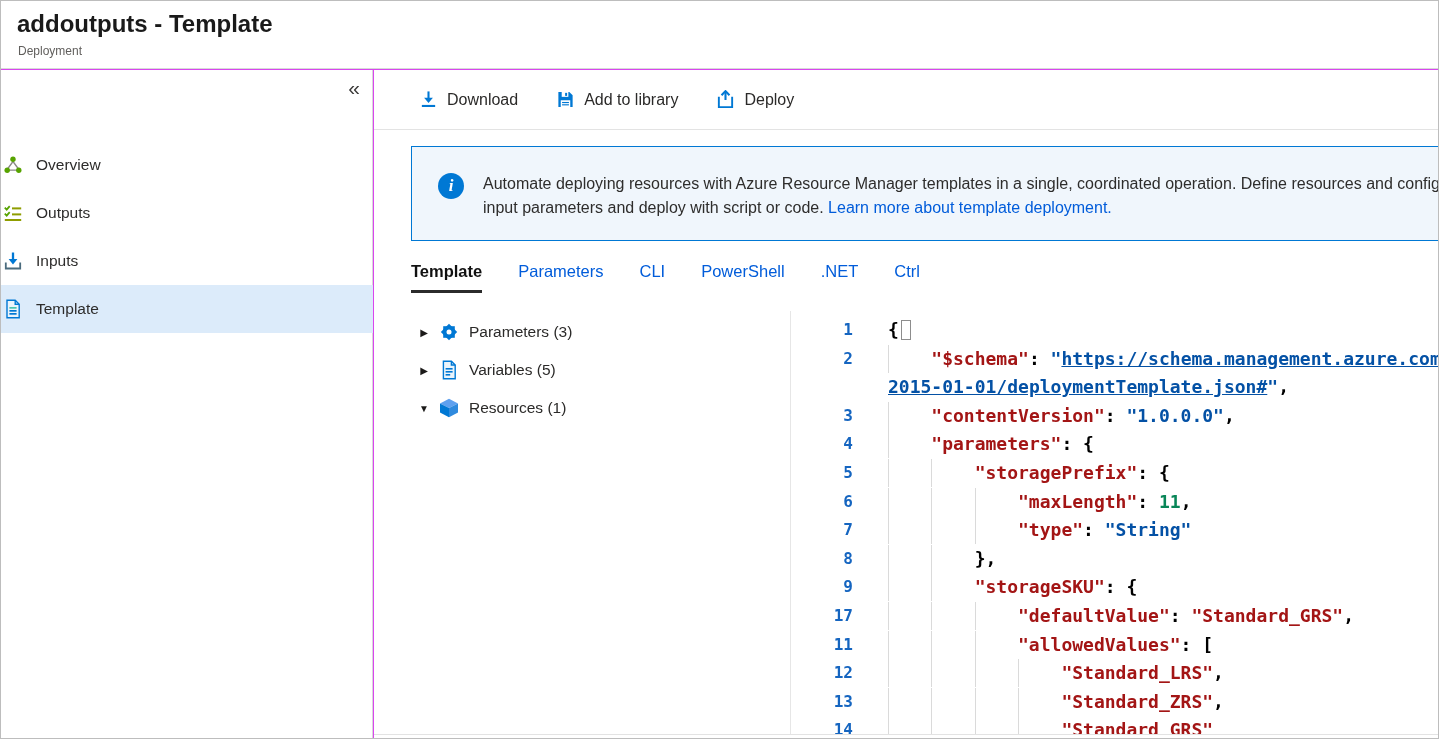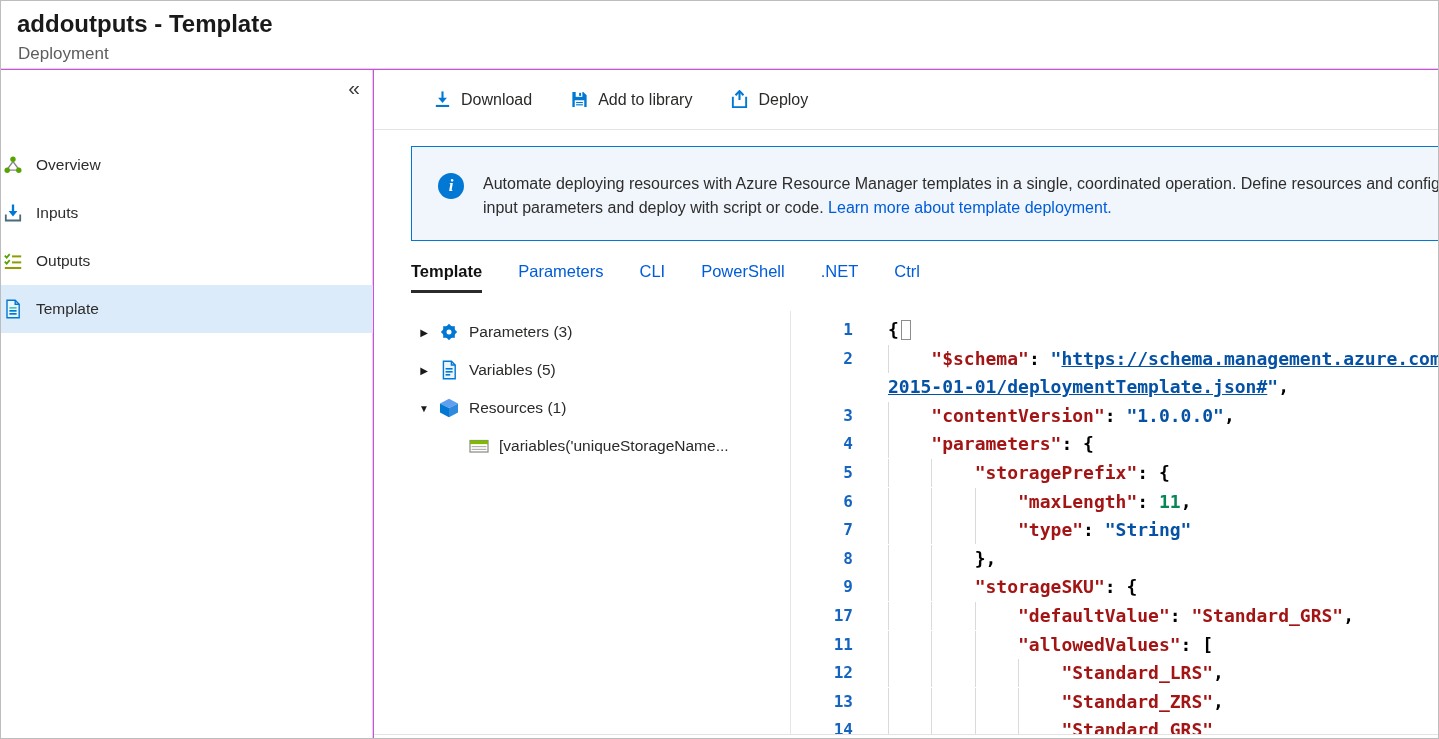--- a/index.html
+++ b/index.html
@@ -3,39 +3,39 @@
 <meta charset="utf-8">
 <style>
   *{margin:0;padding:0;box-sizing:border-box}
   html,body{width:1439px;height:739px;overflow:hidden;background:#fff;
     font-family:"Liberation Sans","DejaVu Sans",sans-serif;color:#323130}
   .page{position:relative;width:1439px;height:739px;overflow:hidden;background:#d946ef;border:1px solid #bdbdbd}
 
   
   .header{position:absolute;left:0;top:0;width:1439px;height:68px;background:#fff;border-bottom:1px solid #d8d8d8;z-index:6}
   .title{position:absolute;left:16px;top:9px;font-size:24px;font-weight:700;color:#1a1a1a}
-  .subtitle{position:absolute;left:17px;top:43px;font-size:17px;color:#605e5c}
+  .subtitle{position:absolute;left:17px;top:43px;font-size:12px;color:#605e5c}
 
   
   .sidebar{position:absolute;left:0;top:69px;width:372px;height:670px;background:#fff;border-right:1px solid #d8d8d8;z-index:5}
   .collapse{position:absolute;right:12px;top:7px;font-size:21px;color:#3b3a39;cursor:pointer;line-height:1}
   .search{position:absolute;left:12px;top:19px;width:322px;height:31px;border:1px solid #7a7a7a;background:#fff;display:flex;align-items:center;padding:0 9px}
   .search .ph{font-style:italic;color:#767676;font-size:14.5px;margin-left:9px}
   .nav{position:absolute;left:0;top:71px;width:372px}
   .nav-item{height:48px;display:flex;align-items:center;padding-left:2px;cursor:pointer;font-size:15.5px;color:#2e2d2c}
   .nav-item.selected{background:var(--selected-bg,#dcebfa)}
   .nicon{width:20px;height:20px;margin-right:13px;flex:none}
   .ticon{width:20px;height:20px;margin-right:10px;flex:none}
   .cicon{width:19px;height:19px;margin-right:9px;flex:none}
   .sicon{width:16px;height:16px;flex:none}
   .svgw svg{width:100%;height:100%;display:block}
 
   
   .main{position:absolute;left:373px;top:69px;width:1066px;height:670px;background:#fff}
-  .cmdbar{position:absolute;left:0;top:0;width:1066px;height:60px;border-bottom:1px solid #e3e3e3;display:flex;align-items:center;padding-left:59px;gap:38px}
+  .cmdbar{position:absolute;left:0;top:0;width:1066px;height:60px;border-bottom:1px solid #e3e3e3;display:flex;align-items:center;padding-left:45px;gap:38px}
   .cmd{display:flex;align-items:center;font-size:16px;color:#2b2a29;cursor:pointer}
 
   .banner{position:absolute;left:37px;top:76px;width:1400px;height:95px;background:var(--banner-bg,#f0f6fc);border:1px solid var(--banner-border,#0078d4);display:flex}
   .info-icon{width:26px;height:26px;border-radius:50%;background:var(--accent,#0078d4);color:#fff;
     font-family:"Liberation Serif",serif;font-style:italic;font-weight:700;font-size:17px;
     display:flex;align-items:center;justify-content:center;margin:26px 0 0 26px;flex:none}
   .banner-text{padding:25px 0 0 19px;font-size:16px;line-height:23.5px;color:#2e2d2c}
   .b1{white-space:nowrap}
   .blink{color:var(--link,#015cda);cursor:pointer;text-decoration:none}
 
@@ -81,38 +81,38 @@
               <circle cx="10" cy="4.2" r="2.7" fill="#57a300"></circle>
               <circle cx="4.2" cy="15.2" r="2.7" fill="#57a300"></circle>
               <circle cx="15.8" cy="15.2" r="2.7" fill="#57a300"></circle>
             </svg>
           </span>
           <span class="nav-label">Overview</span>
         </div>
         <div class="nav-item">
           <span class="svgw nicon">
             <svg viewBox="0 0 20 20">
-              <path d="M10 1.5 v7.5" stroke="#0078d4" stroke-width="2.3"></path>
-              <path d="M5.6 8 L10 13.4 L14.4 8 Z" fill="#0078d4"></path>
-              <path d="M2.8 11.5 v6 h14.4 v-6" fill="none" stroke="#4a6b7d" stroke-width="1.8"></path>
-            </svg>
-          </span>
-          <span class="nav-label">Inputs</span>
-        </div>
-        <div class="nav-item">
-          <span class="svgw nicon">
-            <svg viewBox="0 0 20 20">
               <path d="M1.8 4.6 l1.9 2 3-3.4" stroke="#57a300" stroke-width="1.8" fill="none"></path>
               <rect x="9" y="4.4" width="9.2" height="2" fill="#8f9d00"></rect>
               <path d="M1.8 10.6 l1.9 2 3-3.4" stroke="#57a300" stroke-width="1.8" fill="none"></path>
               <rect x="9" y="10.4" width="9.2" height="2" fill="#8f9d00"></rect>
               <rect x="1.8" y="16" width="16.4" height="2" fill="#8f9d00"></rect>
             </svg>
           </span>
           <span class="nav-label">Outputs</span>
+        </div>
+        <div class="nav-item">
+          <span class="svgw nicon">
+            <svg viewBox="0 0 20 20">
+              <path d="M10 1.5 v7.5" stroke="#0078d4" stroke-width="2.3"></path>
+              <path d="M5.6 8 L10 13.4 L14.4 8 Z" fill="#0078d4"></path>
+              <path d="M2.8 11.5 v6 h14.4 v-6" fill="none" stroke="#4a6b7d" stroke-width="1.8"></path>
+            </svg>
+          </span>
+          <span class="nav-label">Inputs</span>
         </div>
         <div class="nav-item selected">
           <span class="svgw nicon">
             <svg viewBox="0 0 20 20">
               <path d="M4 1.2 h8.2 l4 4 V18.8 H4 Z" fill="#eaf4fb" stroke="#0078d4" stroke-width="1.4"></path>
               <path d="M12.2 1.2 v4 h4" fill="none" stroke="#0078d4" stroke-width="1.4"></path>
               <rect x="6.4" y="8" width="7.2" height="1.7" fill="#49c5b1"></rect>
               <rect x="6.4" y="11" width="7.2" height="1.7" fill="#0078d4"></rect>
               <rect x="6.4" y="14" width="7.2" height="1.7" fill="#0078d4"></rect>
             </svg>
@@ -209,31 +209,20 @@
           <span class="twisty">▼</span>
           <span class="svgw ticon">
             <svg viewBox="0 0 20 20">
               <path d="M10 0.8 L19 5.4 L10 10 L1 5.4 Z" fill="#5ea0ef"></path>
               <path d="M1 5.4 L10 10 V19.2 L1 14.6 Z" fill="#0078d4"></path>
               <path d="M19 5.4 L10 10 V19.2 L19 14.6 Z" fill="#2f8ade"></path>
             </svg>
           </span>
           <span class="tlabel">Resources (1)</span>
         </div>
-        <div class="trow tchild">
-          <span class="svgw ticon">
-            <svg viewBox="0 0 20 20">
-              <rect x="1" y="4.5" width="18" height="11.5" fill="#fff" stroke="#8a8886" stroke-width="1.2"></rect>
-              <rect x="1" y="4.5" width="18" height="3.6" fill="#7fba00"></rect>
-              <line x1="2.6" y1="10.6" x2="17.4" y2="10.6" stroke="#b3b0ad" stroke-width="1.2"></line>
-              <line x1="2.6" y1="13.4" x2="17.4" y2="13.4" stroke="#b3b0ad" stroke-width="1.2"></line>
-            </svg>
-          </span>
-          <span class="tlabel">[variables('uniqueStorageName...</span>
-        </div>
       </div>
 
     <div class="editor" id="editor">
       <div id="code">
           <div class="cline">
             <span class="lnum">1</span>
             <span class="ctext"><span style="color: rgb(0, 0, 0);">{</span><span class="cursor"></span></span>
           </div>
           <div class="cline">
             <span class="lnum">2</span>

